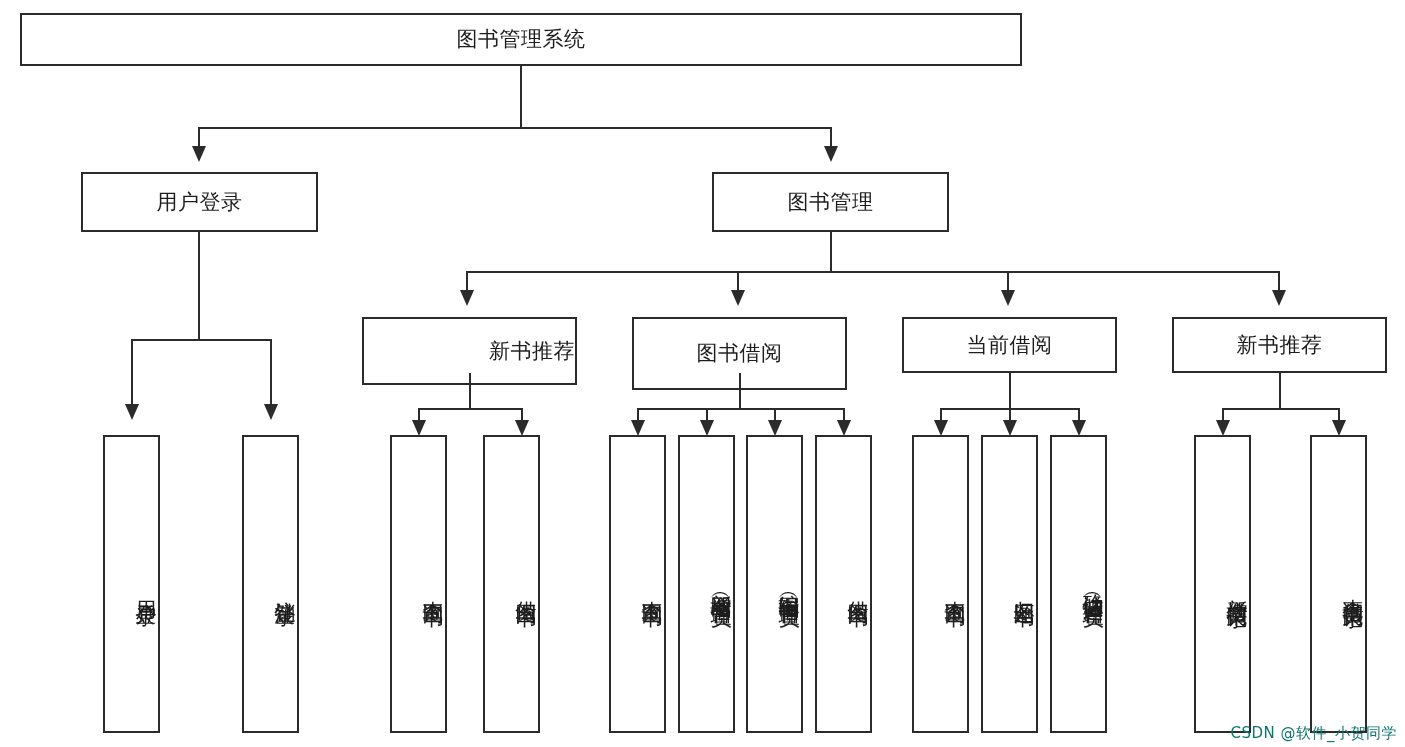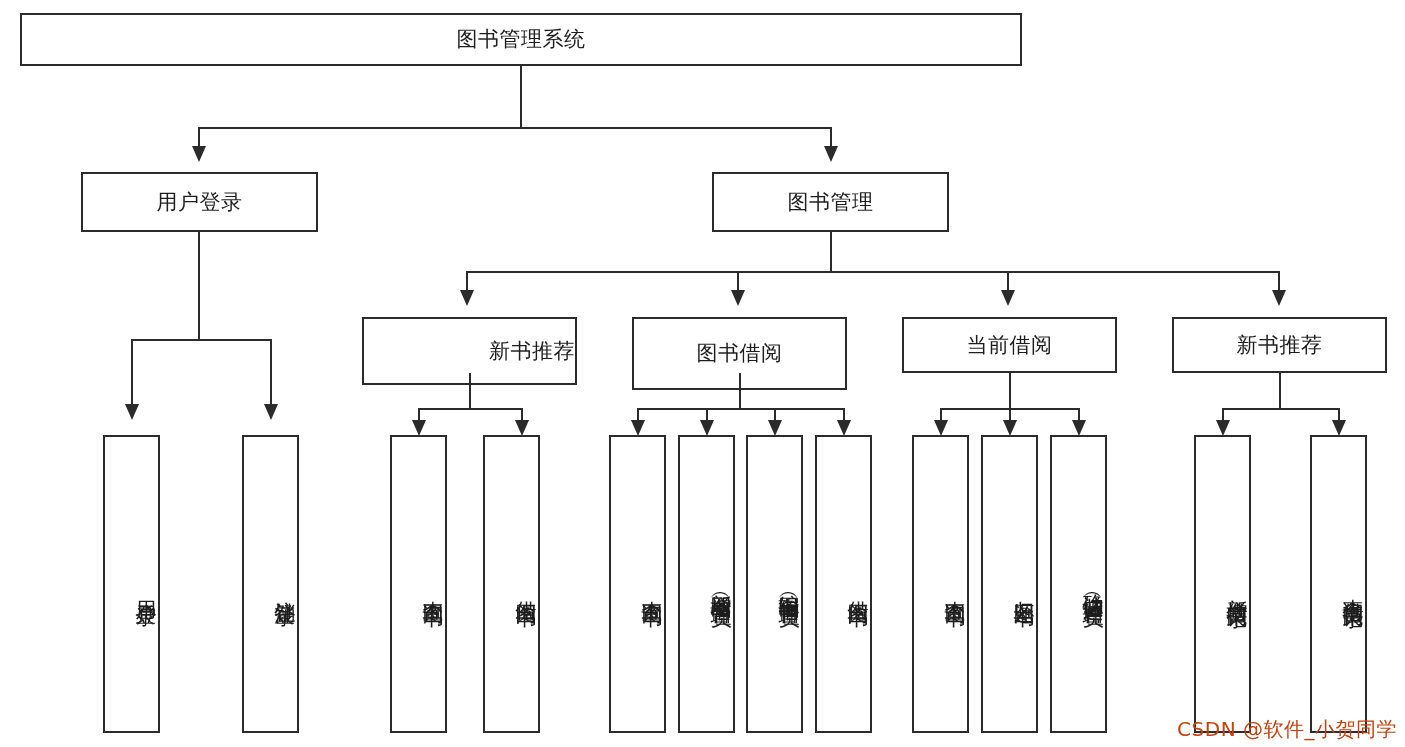--- a/index.html
+++ b/index.html
@@ -61,22 +61,22 @@
     height: 0;
     border-left: 7px solid transparent;
     border-right: 7px solid transparent;
     border-top: 16px solid #2b2b2b;
   }
   
   #watermark {
     position: absolute;
     right: 8px;
     bottom: 4px;
-    font-size: 20px;
-    color: #c2410c;
+    font-size: 15px;
+    color: #0f766e;
     letter-spacing: 0.5px;
     white-space: nowrap;
     font-family: "DejaVu Sans", "Liberation Sans", sans-serif;
   }
 </style>
 </head>
 <body>
 
 <div id="canvas">
 

